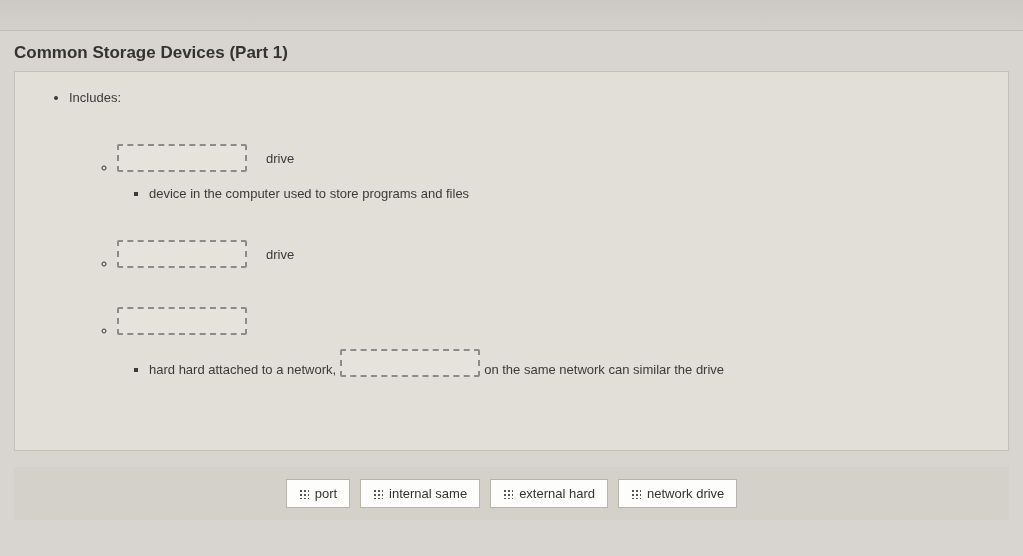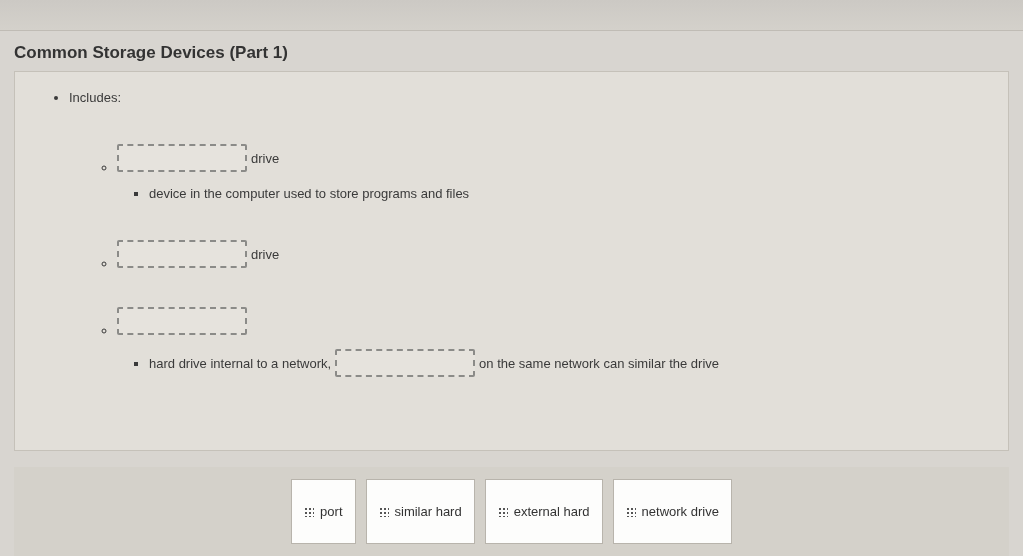--- a/index.html
+++ b/index.html
@@ -53,34 +53,34 @@
       padding-left: 48px;
       margin-top: 14px;
     }
     ul.sub-list > li {
       margin-bottom: 18px;
     }
     ul.sub-list > li > .row {
       display: flex;
       align-items: center;
       flex-wrap: wrap;
-      gap: 4px;
+      gap: 19px;
       margin-top: 39px;
     }
     ul.inner-list {
       list-style: square;
       padding-left: 32px;
       margin-top: 14px;
     }
     ul.inner-list > li {
       margin-bottom: 0;
     }
     ul.inner-list > li > .row {
       display: flex;
-      align-items: center;
+      align-items: flex-end;
       flex-wrap: wrap;
       gap: 4px;
     }
     .blank {
       display: inline-block;
       border: 2px dashed #8b8b88;
       background: #e6e3dd;
       min-width: 130px;
       height: 28px;
       vertical-align: middle;
@@ -93,21 +93,21 @@
       margin: 16px 14px 0 14px;
       background: #d4d1ca;
       padding: 12px 10px;
       display: flex;
       justify-content: center;
       gap: 10px;
     }
     .chip {
       background: #fdfdfc;
       border: 1px solid #b8b4ac;
-      padding: 24px 12px;
+      padding: 6px 12px;
       display: inline-flex;
       align-items: center;
       gap: 6px;
       font-size: 13px;
       color: #333;
       cursor: grab;
       user-select: none;
     }
     .grip {
       display: inline-block;
@@ -165,41 +165,41 @@
           </li>
 
           <li>
             <div class="row">
               <span class="blank"></span>
               <span class="txt"></span>
             </div>
             <ul class="inner-list">
               <li>
                 <div class="row">
-                  <span class="txt">hard drive internal to a network,</span>
+                  <span class="txt">hard hard attached to a network,</span>
                   <span class="blank wide"></span>
                   <span class="txt">on the same network can similar the drive</span>
                 </div>
               </li>
             </ul>
           </li>
 
         </ul>
       </li>
     </ul>
   </div>
 
   <div class="answer-bar">
     <div class="chip">
       <span class="grip"></span>
       <span>port</span>
     </div>
     <div class="chip">
       <span class="grip"></span>
-      <span>similar hard</span>
+      <span>internal same</span>
     </div>
     <div class="chip">
       <span class="grip"></span>
       <span>external hard</span>
     </div>
     <div class="chip">
       <span class="grip"></span>
       <span>network drive</span>
     </div>
   </div>

